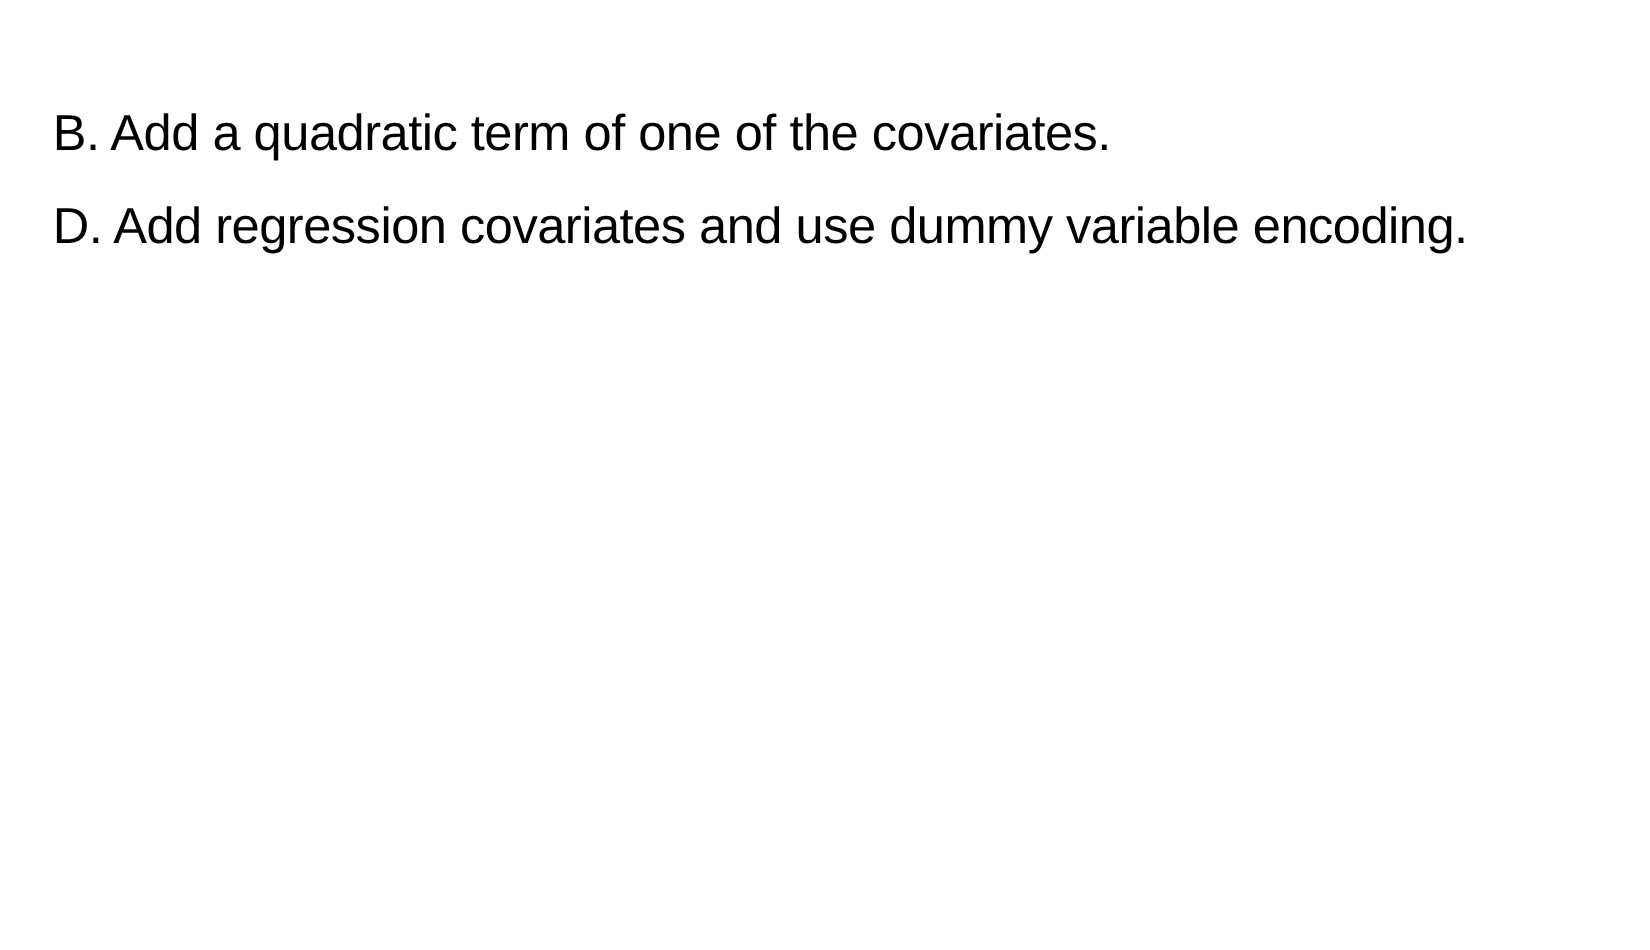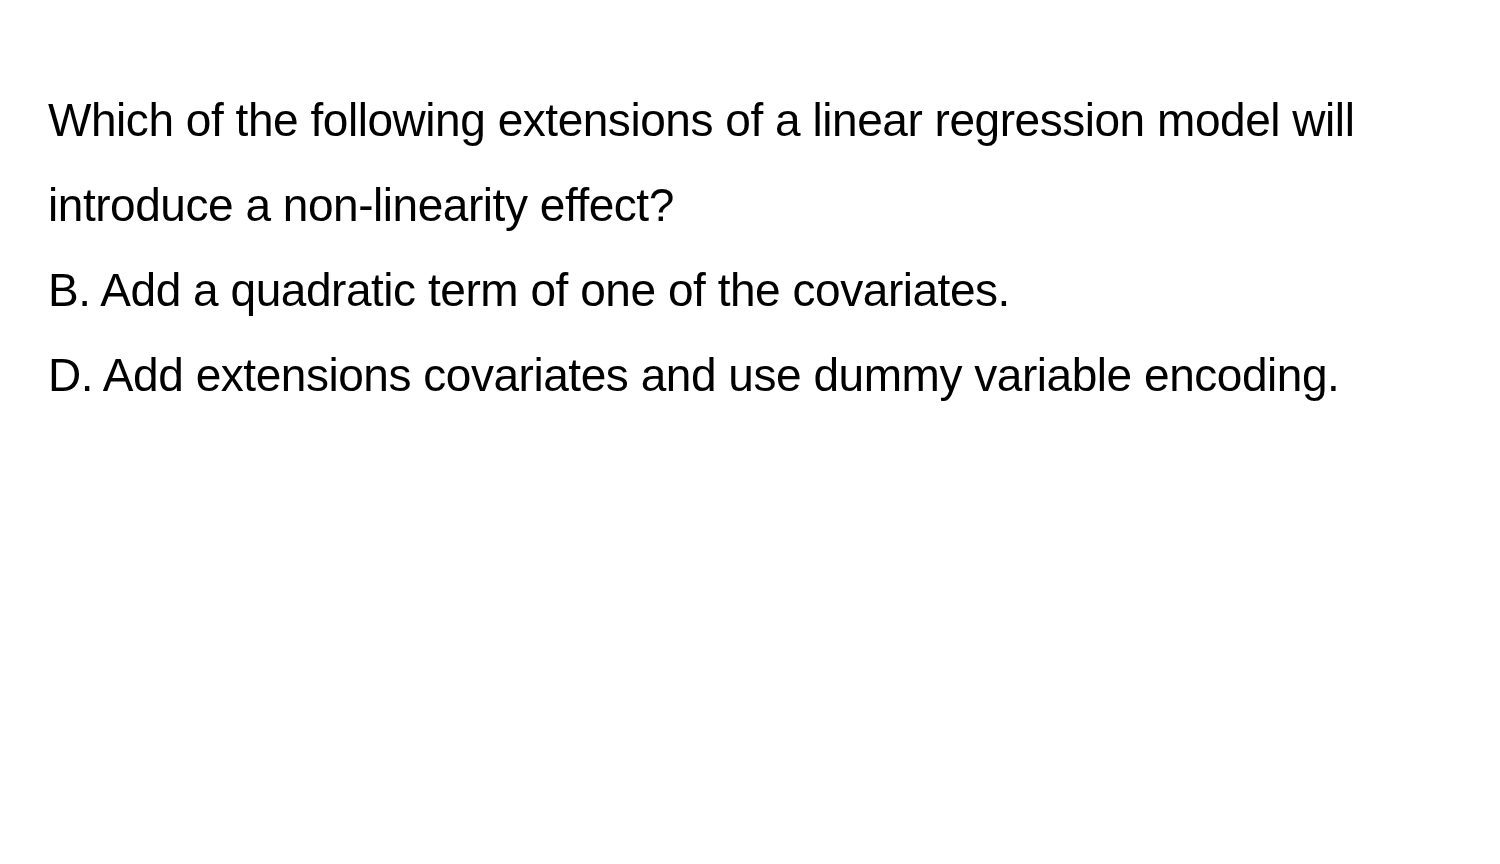--- a/index.html
+++ b/index.html
@@ -25,16 +25,15 @@
     margin-bottom: 0;
   }
   .option {
     margin-bottom: 0;
   }
 </style>
 </head>
 <body>
 
 <div class="content">
-  <div class="question">Which of the following extensions of a linear regression model will introduce a non-linearity effect?</div>
   <div class="option">B. Add a quadratic term of one of the covariates.</div>
-  <div class="option">D. Add extensions covariates and use dummy variable encoding.</div>
+  <div class="option">D. Add regression covariates and use dummy variable encoding.</div>
 </div>
 
 </body></html>

